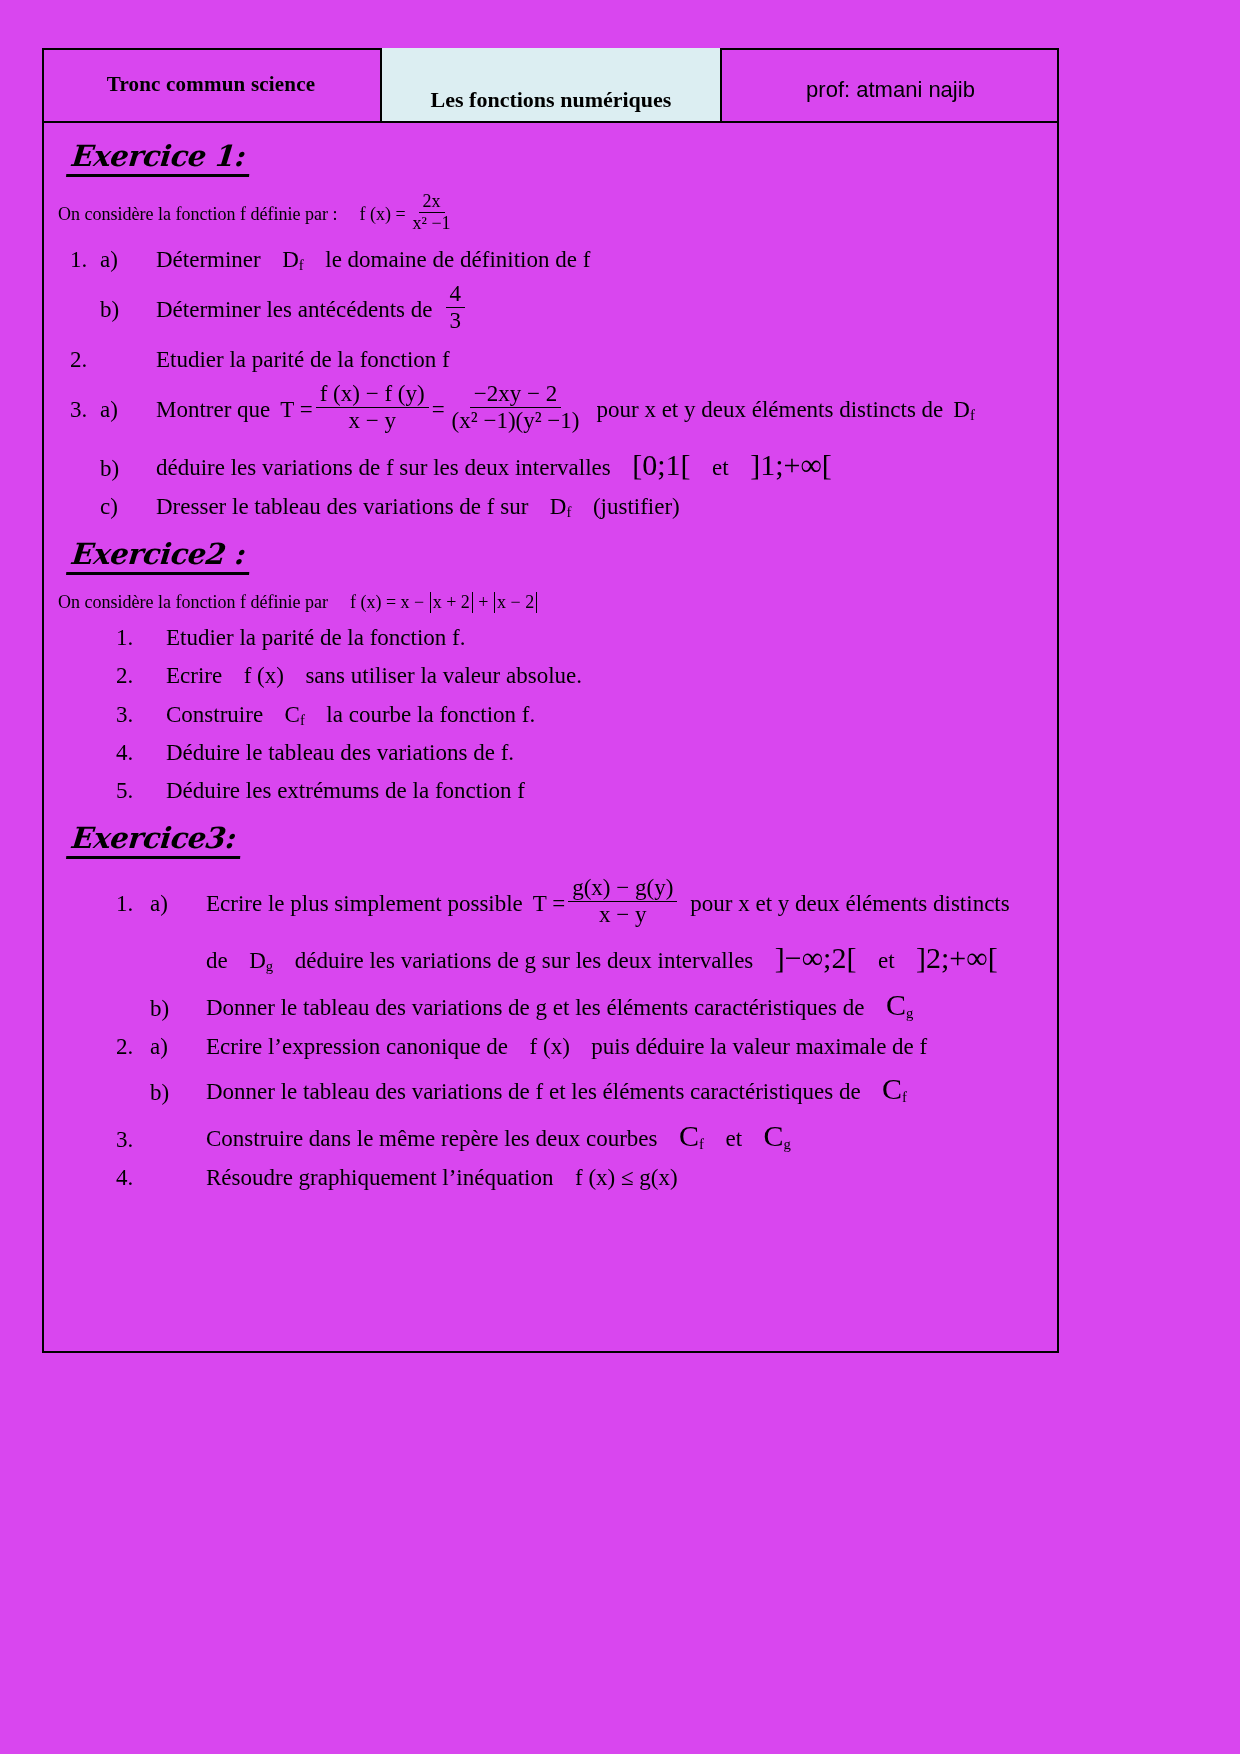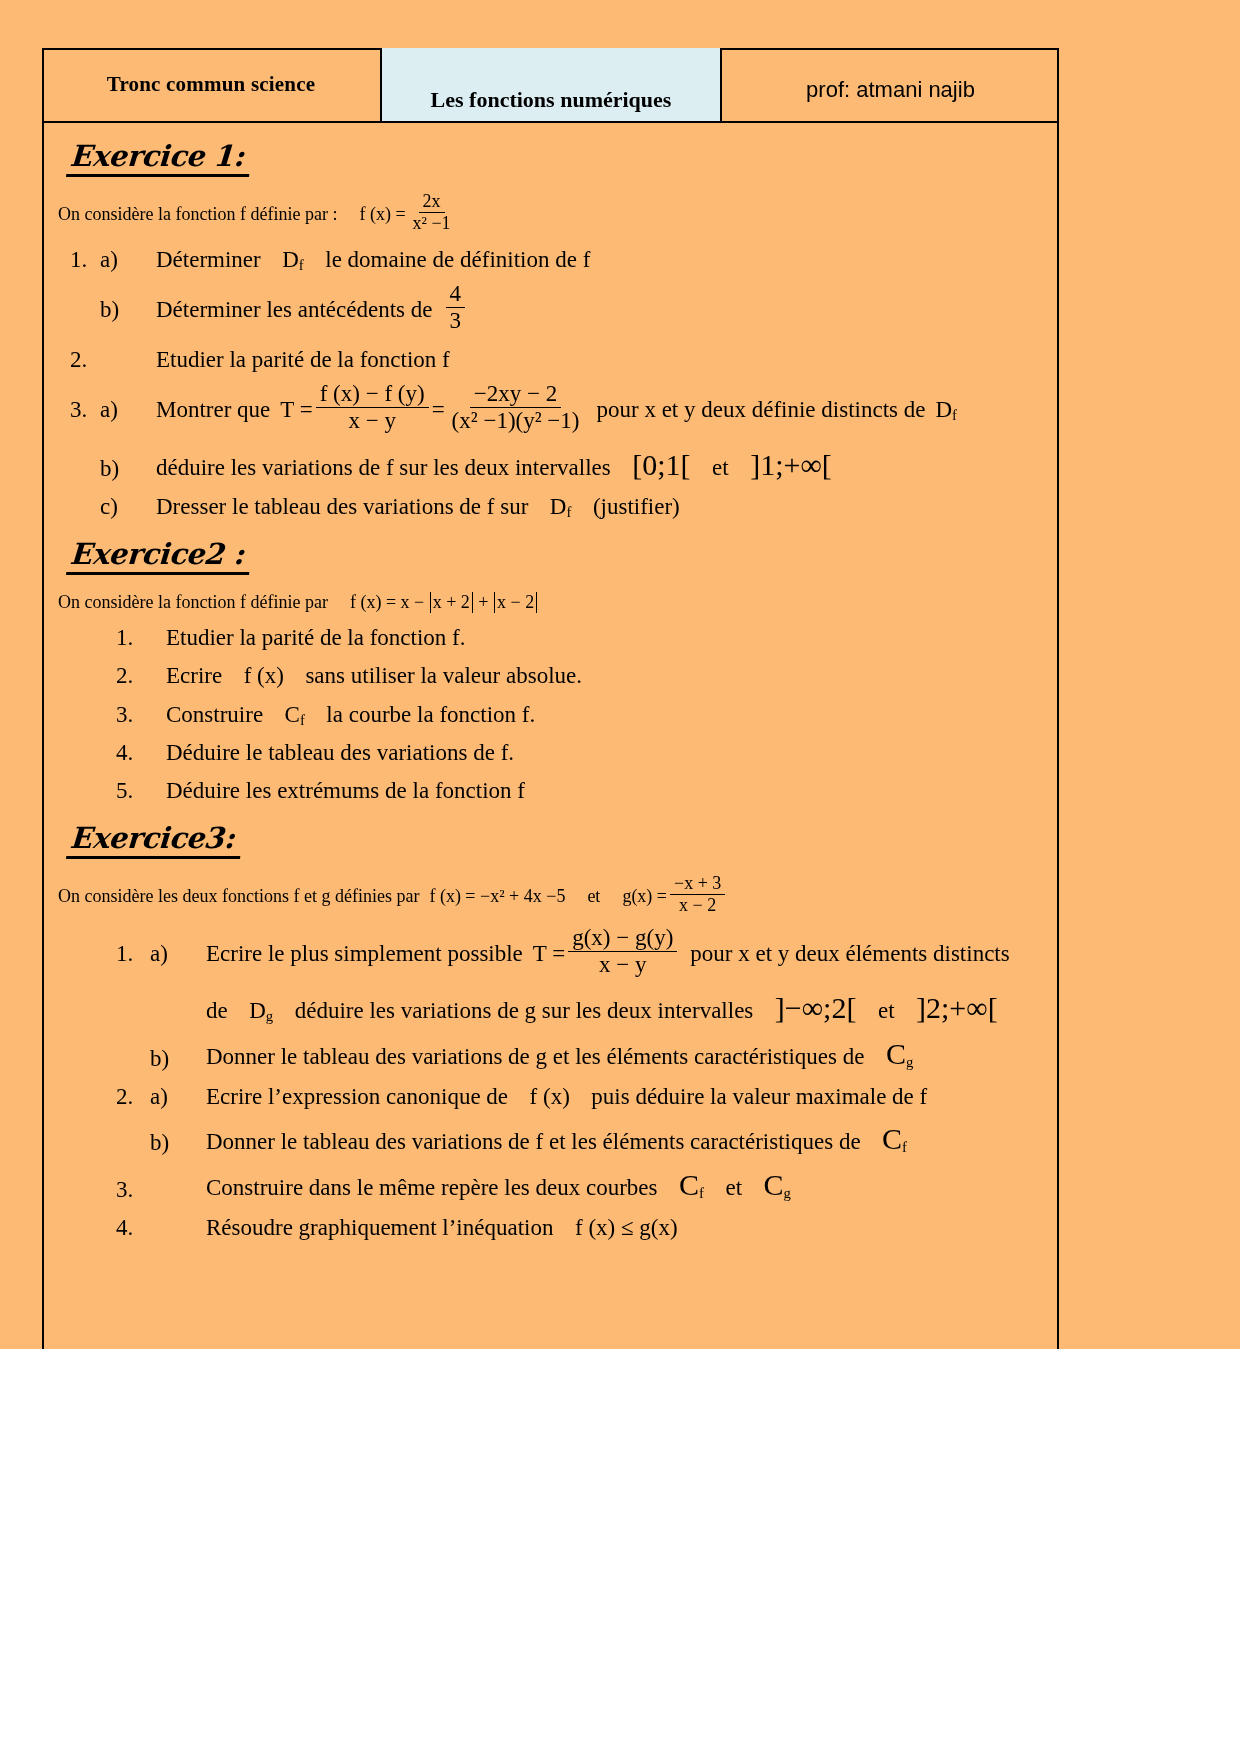--- a/index.html
+++ b/index.html
@@ -8,22 +8,22 @@
     padding: 0;
     background: #ffffff;
   }
   body {
     font-family: "Liberation Serif", "DejaVu Serif", serif;
     color: #000000;
   }
   .page {
     position: relative;
     width: 1240px;
-    height: 1349px;
-    background: #fdba74;
+    height: 1754px;
+    background: #d946ef;
     box-sizing: border-box;
     overflow: hidden;
   }
   
   .frame {
     position: absolute;
     left: 42px;
     top: 48px;
     width: 1017px;
     height: 1305px;
@@ -249,21 +249,21 @@
             <span class="top">f (x) − f (y)</span>
             <span class="bot">x − y</span>
           </span>
           <span>=</span>
           <span class="frac">
             <span class="top">−2xy − 2</span>
             <span class="bot">(x² −1)(y² −1)</span>
           </span>
         </span>
         <span class="sp"></span>
-        <span>pour x et y deux définie distincts de</span>
+        <span>pour x et y deux éléments distincts de</span>
         <span class="sp"></span>
         <span class="math"><span>D</span><sub class="sb">f</sub></span>
       </span>
     </div>
 
     <div class="item">
       <span class="num"></span>
       <span class="sub">b)</span>
       <span class="content">
         <span>déduire les variations de f sur les deux intervalles</span>
@@ -335,35 +335,20 @@
     </div>
 
     <div class="item">
       <span class="num ind">5.</span>
       <span class="content">Déduire les extrémums de la fonction f</span>
     </div>
 
     
     <div class="ex-title">Exercice3:</div>
 
-    <div class="line has-frac">
-      <span class="lead">On considère les deux fonctions f et g définies par</span>
-      <span class="sp"></span>
-      <span class="math inline-mid">f (x) = −x² + 4x −5</span>
-      <span class="sp-lg"></span>
-      <span>et</span>
-      <span class="sp-lg"></span>
-      <span class="math inline-mid">
-        <span>g(x) =</span>
-        <span class="frac">
-          <span class="top">−x + 3</span>
-          <span class="bot">x − 2</span>
-        </span>
-      </span>
-    </div>
 
     <div class="item has-frac">
       <span class="num ind">1.</span>
       <span class="sub">a)</span>
       <span class="content inline-mid">
         <span>Ecrire le plus simplement possible</span>
         <span class="sp"></span>
         <span class="math inline-mid">
           <span>T =</span>
           <span class="frac">

